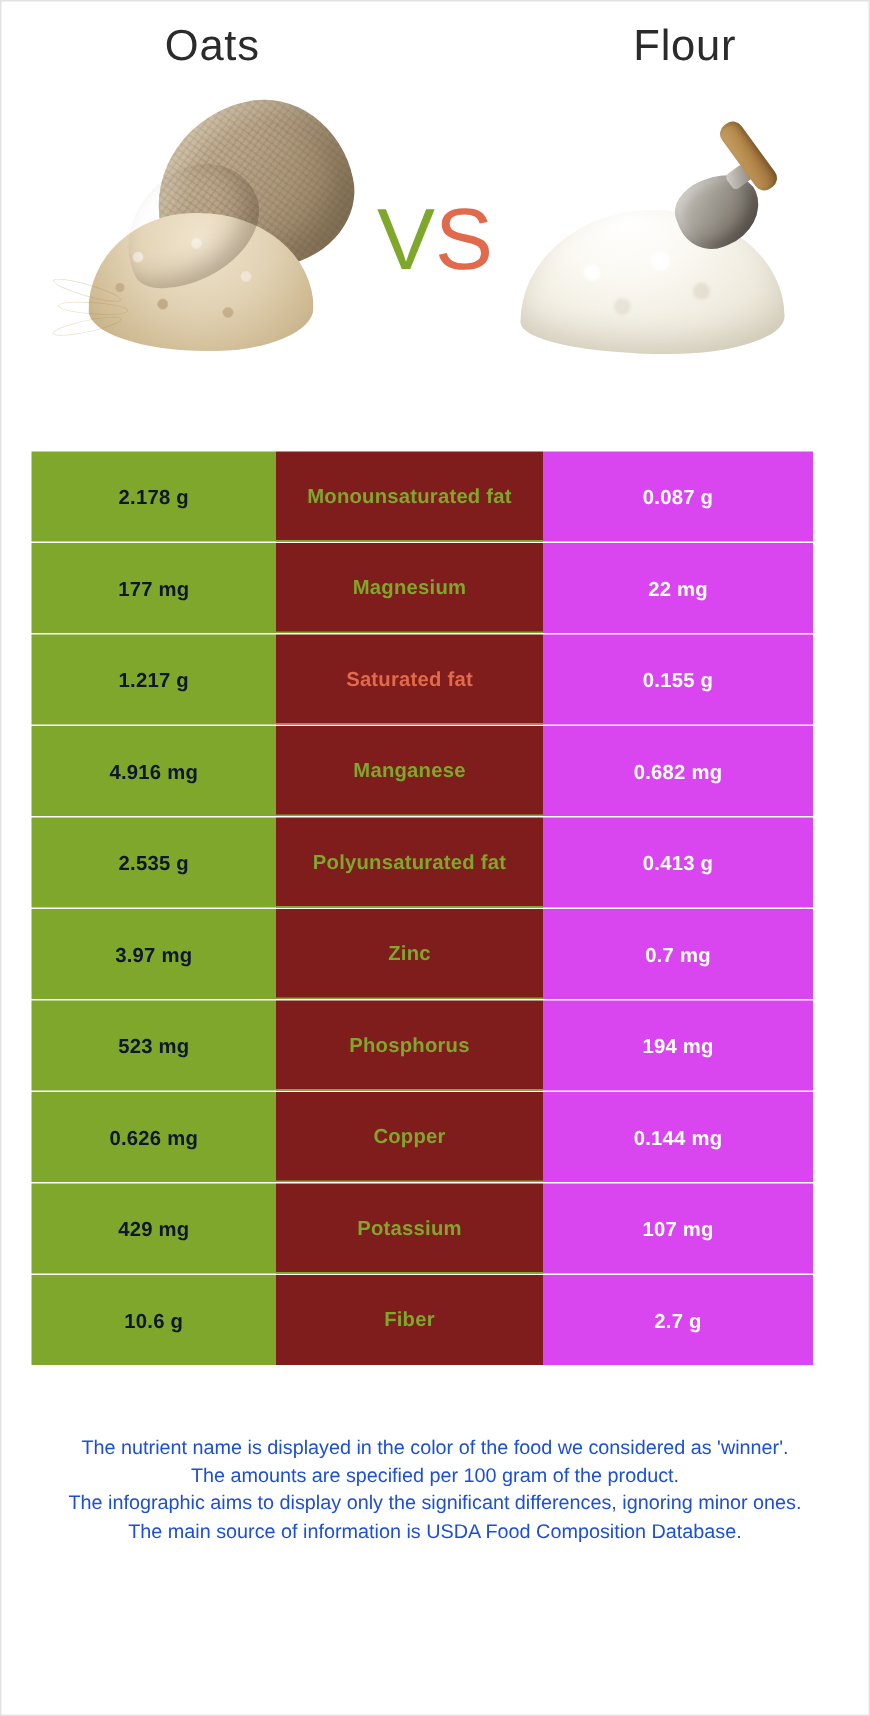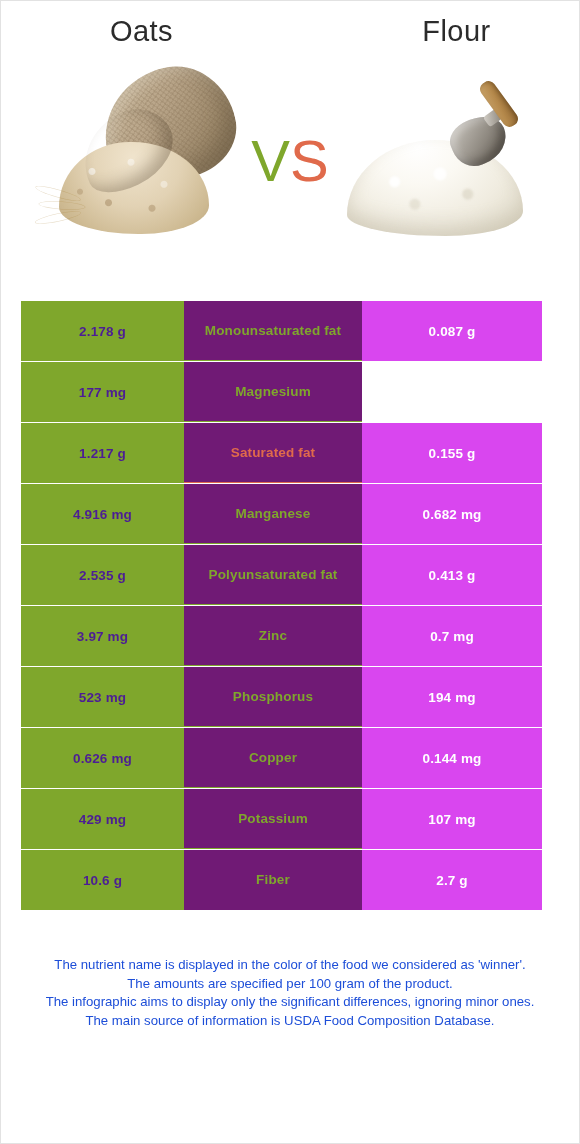--- a/index.html
+++ b/index.html
@@ -215,25 +215,25 @@
     display: flex;
     align-items: center;
     justify-content: center;
     font-size: 13.5px;
     font-weight: 600;
     letter-spacing: .15px;
   }
   .cell-left {
     width: 163px;
     background: #7fa72c;
-    color: #4c1d95;
+    color: #0f172a;
   }
   .cell-mid {
     width: 178px;
-    background: #701a75;
+    background: #7f1d1d;
     font-size: 13.5px;
     font-weight: 600;
     text-align: center;
     border-bottom: 1px solid transparent;
   }
   .cell-right {
     width: 180px;
     background: #d946ef;
     color: #ffffff;
   }
@@ -293,20 +293,21 @@
 
   <div class="table" id="nutrient-table">
       <div class="row oats-win">
         <div class="cell cell-left">2.178 g</div>
         <div class="cell cell-mid">Monounsaturated fat</div>
         <div class="cell cell-right">0.087 g</div>
       </div>
       <div class="row oats-win">
         <div class="cell cell-left">177 mg</div>
         <div class="cell cell-mid">Magnesium</div>
+        <div class="cell cell-right">22 mg</div>
       </div>
       <div class="row flour-win">
         <div class="cell cell-left">1.217 g</div>
         <div class="cell cell-mid">Saturated fat</div>
         <div class="cell cell-right">0.155 g</div>
       </div>
       <div class="row oats-win">
         <div class="cell cell-left">4.916 mg</div>
         <div class="cell cell-mid">Manganese</div>
         <div class="cell cell-right">0.682 mg</div>

